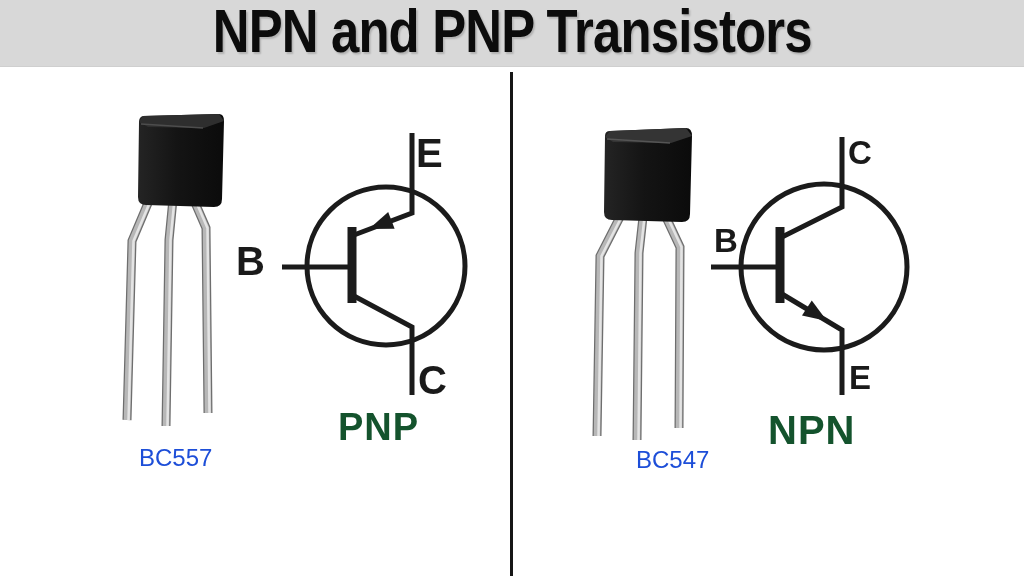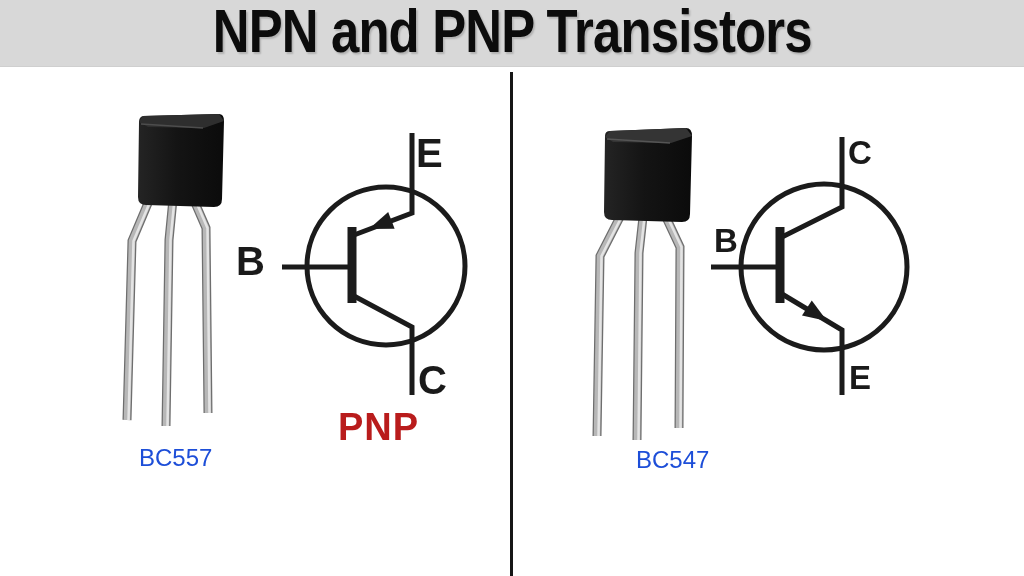--- a/index.html
+++ b/index.html
@@ -33,21 +33,21 @@
   
   .lbl{
     position:absolute;
     line-height:1;
     color:#1a1a1a;
     font-weight:700;
     white-space:nowrap;
   }
   .term-l{font-size:40px;}   
   .term-s{font-size:33px;}   
-  .type-lbl{width:80px;text-align:center;color:#b91c1c;}
+  .type-lbl{width:80px;text-align:center;color:#14532d;}
   .part-lbl{font-size:24px;font-weight:400;color:#1d4ed8;}
 
   #pnp-term-top   {left:416px;top:133px;}
   #pnp-term-left  {left:236px;top:241px;}
   #pnp-term-bottom{left:418px;top:360px;}
   #pnp-type       {left:338px;top:408px;font-size:38px;letter-spacing:1px;}
   #npn-term-top   {left:848px;top:136px;}
   #npn-term-left  {left:714px;top:224px;}
   #npn-term-bottom{left:849px;top:361px;}
   #npn-type       {left:768px;top:410px;font-size:40px;letter-spacing:1px;}
@@ -148,17 +148,18 @@
   </svg>
 
   <span class="lbl term-l" id="pnp-term-top">E</span>
   <span class="lbl term-l" id="pnp-term-left">B</span>
   <span class="lbl term-l" id="pnp-term-bottom">C</span>
   <span class="lbl type-lbl" id="pnp-type">PNP</span>
 
   <span class="lbl term-s" id="npn-term-top">C</span>
   <span class="lbl term-s" id="npn-term-left">B</span>
   <span class="lbl term-s" id="npn-term-bottom">E</span>
+  <span class="lbl type-lbl" id="npn-type">NPN</span>
 
   <span class="lbl part-lbl" id="part-left">BC557</span>
   <span class="lbl part-lbl" id="part-right">BC547</span>
 
 </div>
 
 </body></html>

